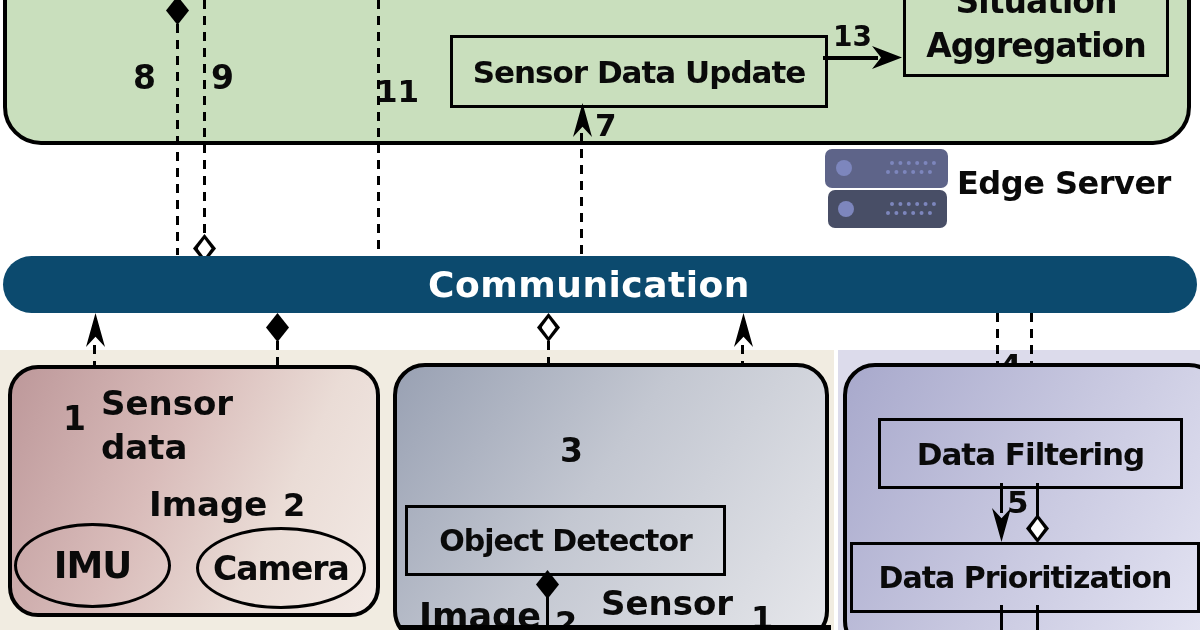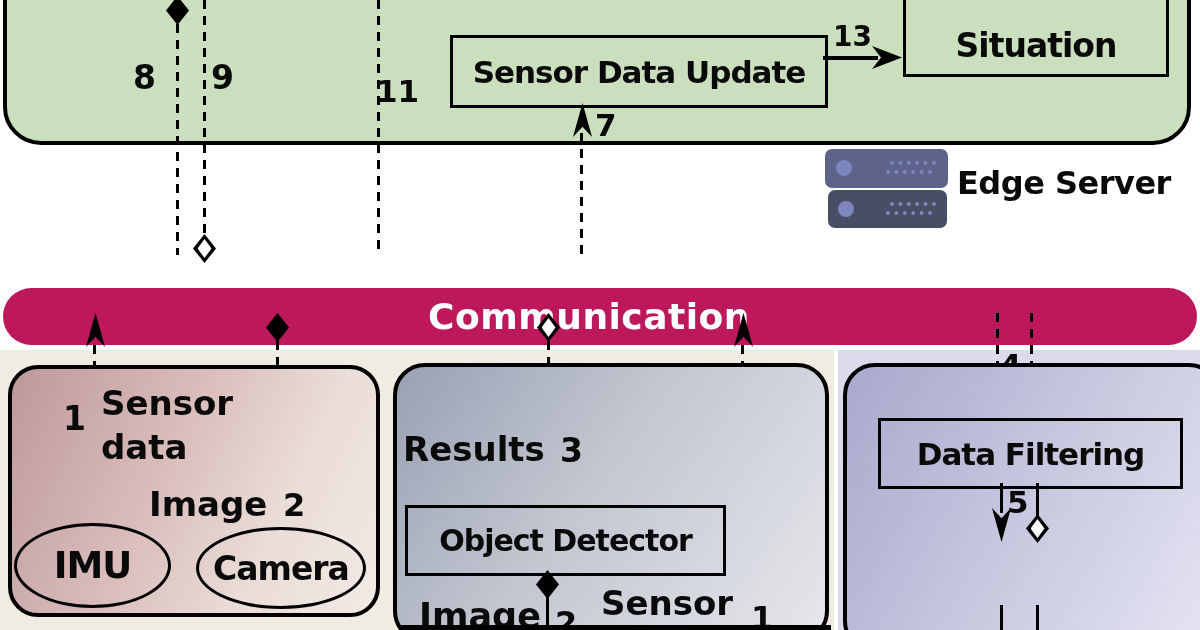--- a/index.html
+++ b/index.html
@@ -58,37 +58,38 @@
   <div class="vdash" style="left:580px;top:133px;height:122px;"></div>
   <div class="lbl" style="left:595px;top:110px;font-size:31px;">7</div>
 
   <div class="hsolid" style="left:823px;top:56px;width:55px;"></div>
   <div class="arr-right" style="left:872px;top:46px;"></div>
   <div class="lbl" style="left:833px;top:23px;font-size:28px;">13</div>
 
   <div class="dbox" style="left:903px;top:-74px;width:260px;height:145px;font-size:33px;background:transparent;">
     <div style="position:absolute;bottom:6px;left:0;width:100%;text-align:center;line-height:44px;">
       <div>Situation</div>
+      <div>Aggregation</div>
     </div>
   </div>
 
   <div class="abs" style="left:825px;top:149px;width:125px;height:80px;">
     <div class="abs" style="left:0;top:0;width:123px;height:39px;background:#5e6489;border-radius:7px;"></div>
     <div class="abs" style="left:3px;top:41px;width:119px;height:38px;background:#484e66;border-radius:7px;"></div>
     <div class="abs" style="left:11px;top:11px;width:16px;height:16px;border-radius:50%;background:#7d86bd;"></div>
     <div class="abs" style="left:13px;top:52px;width:16px;height:16px;border-radius:50%;background:#7d86bd;"></div>
     <div class="dots" style="left:65px;top:12px;"></div>
     <div class="dots" style="left:61px;top:21px;"></div>
     <div class="dots" style="left:65px;top:53px;"></div>
     <div class="dots" style="left:61px;top:62px;"></div>
   </div>
   <div class="lbl" style="left:957px;top:167px;font-size:32px;letter-spacing:-0.5px;">Edge Server</div>
 
-  <div class="abs" style="left:3px;top:256px;width:1194px;height:57px;background:#be185d;border-radius:28.5px;
-              display:flex;align-items:center;justify-content:center;padding-right:22px;box-sizing:border-box;margin-top:32px;">
+  <div class="abs" style="left:3px;top:256px;width:1194px;height:57px;background:#0c4a6e;border-radius:28.5px;
+              display:flex;align-items:center;justify-content:center;padding-right:22px;box-sizing:border-box;">
     <span style="color:#fff;font-weight:bold;font-size:36px;letter-spacing:0.5px;">Communication</span>
   </div>
 
   <div class="arr-up" style="left:86px;top:313px;"></div>
   <div class="vdash" style="left:93px;top:345px;height:180px;"></div>
 
   <div class="dia" style="left:266px;top:313px;"></div>
   <div class="vdash" style="left:276px;top:341px;height:186px;"></div>
 
   <div class="dia" style="left:537px;top:313px;">
@@ -121,21 +122,20 @@
   <div class="ellipse" style="left:196px;top:527px;width:164px;height:76px;font-size:33px;">
     <span>Camera</span>
   </div>
   <div class="ellipse" style="left:14px;top:523px;width:151px;height:79px;font-size:37px;">
     <span>IMU</span>
   </div>
 
   <div class="abs" style="left:393px;top:363px;width:436px;height:280px;border:4px solid #000;border-radius:32px;box-sizing:border-box;
               background:linear-gradient(125deg,#99a1b3 0%,#c3c7d1 45%,#e6e7eb 100%);"></div>
 
-  <div class="lbl" style="left:403px;top:432px;font-size:34px;">Results</div>
   <div class="lbl" style="left:560px;top:434px;font-size:33px;">3</div>
 
   <div class="dbox" style="left:405px;top:505px;width:315px;height:65px;font-size:30px;background:transparent;">
     <span>Object Detector</span>
   </div>
 
   <div class="dia" style="left:536px;top:570px;"></div>
   <div class="vsolid" style="left:546px;top:596px;height:30px;"></div>
 
   <div class="lbl" style="left:419px;top:599px;font-size:35px;">Image</div>
@@ -154,17 +154,20 @@
 
   <div class="vsolid" style="left:1000px;top:483px;height:30px;"></div>
   <div class="arr-down" style="left:992px;top:508px;"></div>
   <div class="lbl" style="left:1007px;top:487px;font-size:31px;">5</div>
 
   <div class="vsolid" style="left:1036px;top:483px;height:34px;"></div>
   <div class="dia" style="left:1026px;top:514px;">
       <div class="inner"></div>
     </div>
 
+  <div class="dbox" style="left:850px;top:542px;width:344px;height:65px;font-size:30px;background:transparent;">
+    <span>Data Prioritization</span>
+  </div>
 
   <div class="vsolid" style="left:1000px;top:605px;height:25px;"></div>
   <div class="vsolid" style="left:1036px;top:605px;height:25px;"></div>
 
 </div>
 
 </body></html>

